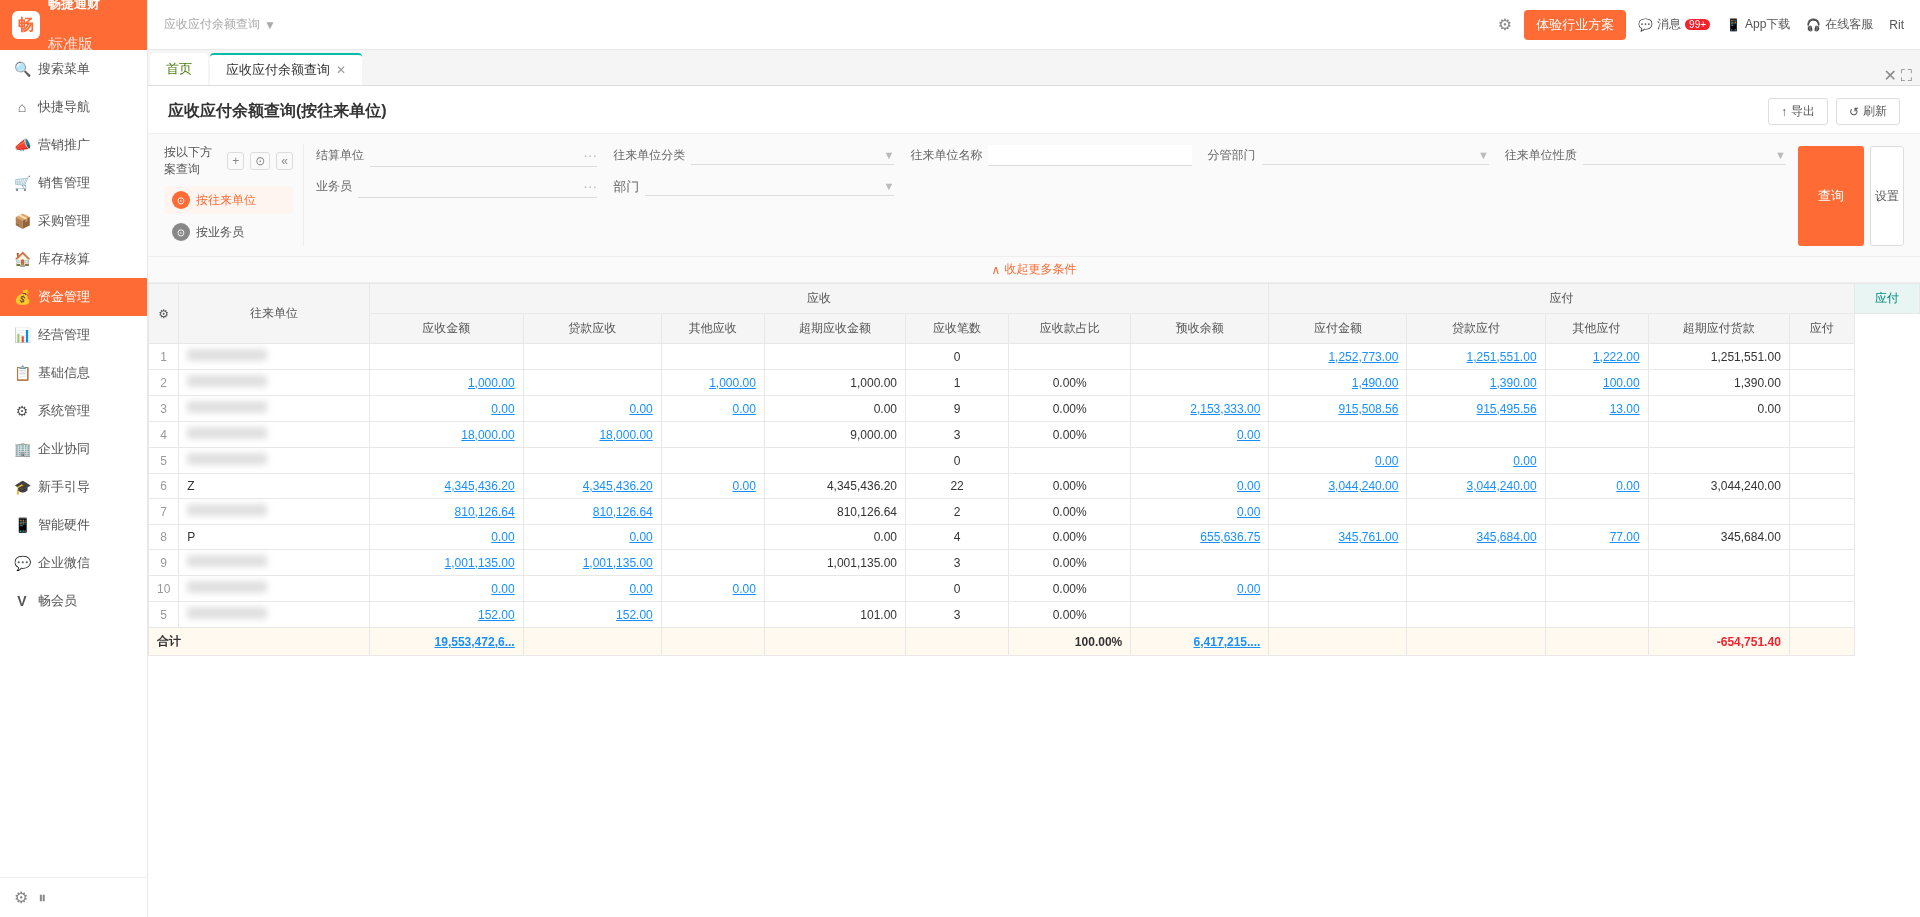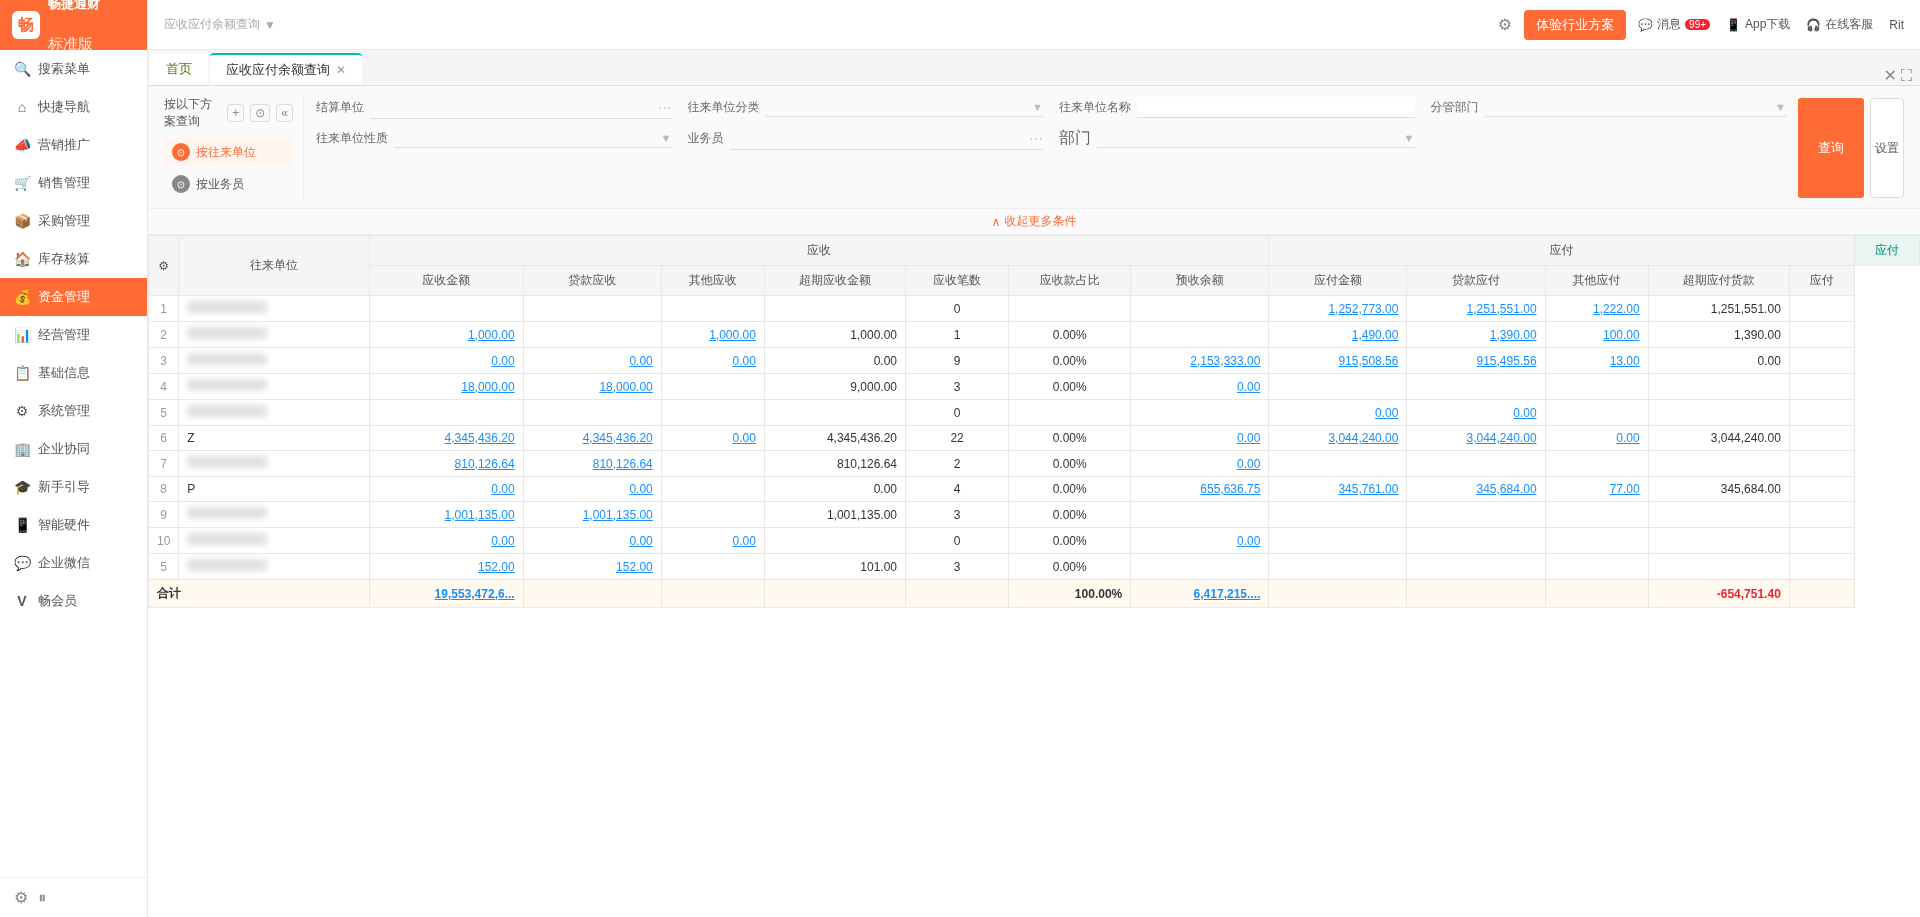--- a/index.html
+++ b/index.html
@@ -196,41 +196,54 @@
       <span>应收应付余额查询</span>
       <span class="tab-close">✕</span>
     </div>
     <div style="flex:1;"></div>
     <span class="close-btn">✕</span>
     <span class="fullscreen-btn">⛶</span>
   </div>
 
   <div class="page-content">
 
+    <div class="page-header">
+      <h2 class="page-title">应收应付余额查询(按往来单位)</h2>
+      <div class="page-actions">
+        <button class="btn-export">
+          <span>↑</span>
+          <span>导出</span>
+        </button>
+        <button class="btn-refresh">
+          <span>↺</span>
+          <span>刷新</span>
+        </button>
+      </div>
+    </div>
 
     <div style="display:flex; padding: 10px 16px; background:#fafafa; border-bottom:1px solid #eee; gap:12px;">
 
       <div style="width:140px; border-right:1px solid #eee; padding-right:10px;">
         <div style="display:flex; align-items:center; gap:6px; margin-bottom:8px;">
           <span style="font-size:12px;color:#555;">按以下方案查询</span>
           <span style="border:1px solid #ddd;border-radius:3px;padding:1px 4px;cursor:pointer;color:#888;font-size:12px;">+</span>
           <span style="border:1px solid #ddd;border-radius:3px;padding:1px 4px;cursor:pointer;color:#888;font-size:12px;">⊙</span>
           <span style="border:1px solid #ddd;border-radius:3px;padding:1px 4px;cursor:pointer;color:#888;font-size:12px;">«</span>
         </div>
         <div style="display:flex;align-items:center;gap:6px;padding:5px 8px;border-radius:4px;background:#fff5f0;cursor:pointer;">
           <span style="width:18px;height:18px;border-radius:50%;background:#ff6b35;color:#fff;display:flex;align-items:center;justify-content:center;font-size:10px;">⊙</span>
           <span style="font-size:12px;color:#ff6b35;">按往来单位</span>
         </div>
         <div style="display:flex;align-items:center;gap:6px;padding:5px 8px;border-radius:4px;cursor:pointer;margin-top:4px;">
           <span style="width:18px;height:18px;border-radius:50%;background:#888;color:#fff;display:flex;align-items:center;justify-content:center;font-size:10px;">⊙</span>
           <span style="font-size:12px;color:#555;">按业务员</span>
         </div>
       </div>
 
-      <div style="flex:1; display:grid; grid-template-columns:1fr 1fr 1fr 1fr; gap:8px 16px; align-content:start;">
+      <div style="flex:1; display:grid; grid-template-columns:1fr 1fr 1fr 1fr 1fr; gap:8px 16px; align-content:start;">
 
         <div style="display:flex;align-items:center;gap:6px;">
           <span style="font-size:12px;color:#666;white-space:nowrap;">结算单位</span>
           <div style="flex:1;border-bottom:1px solid #ddd;padding:3px 0;display:flex;align-items:center;justify-content:flex-end;">
             <span style="color:#bbb;font-size:14px;">···</span>
           </div>
         </div>
         <div style="display:flex;align-items:center;gap:6px;">
           <span style="font-size:12px;color:#666;white-space:nowrap;">往来单位分类</span>
           <div style="flex:1;border-bottom:1px solid #ddd;padding:3px 0;display:flex;align-items:center;justify-content:flex-end;">
@@ -255,21 +268,21 @@
           </div>
         </div>
         <div style="display:flex;align-items:center;gap:6px;">
           <span style="font-size:12px;color:#666;white-space:nowrap;">业务员</span>
           <div style="flex:1;border-bottom:1px solid #ddd;padding:3px 0;display:flex;align-items:center;justify-content:flex-end;">
             <span style="color:#bbb;font-size:14px;">···</span>
           </div>
         </div>
 
         <div style="display:flex;align-items:center;gap:6px;">
-          <span style="font-size:16px;color:#666;white-space:nowrap;">部门</span>
+          <span style="font-size:13px;color:#666;white-space:nowrap;">部门</span>
           <div style="flex:1;border-bottom:1px solid #ddd;padding:3px 0;display:flex;align-items:center;justify-content:flex-end;">
             <span style="color:#bbb;font-size:11px;">▼</span>
           </div>
         </div>
       </div>
 
       <div style="display:flex;gap:6px;justify-content:flex-start;padding-top:2px;">
         <button class="btn-query">查询</button>
         <button class="btn-setting">设置</button>
       </div>

